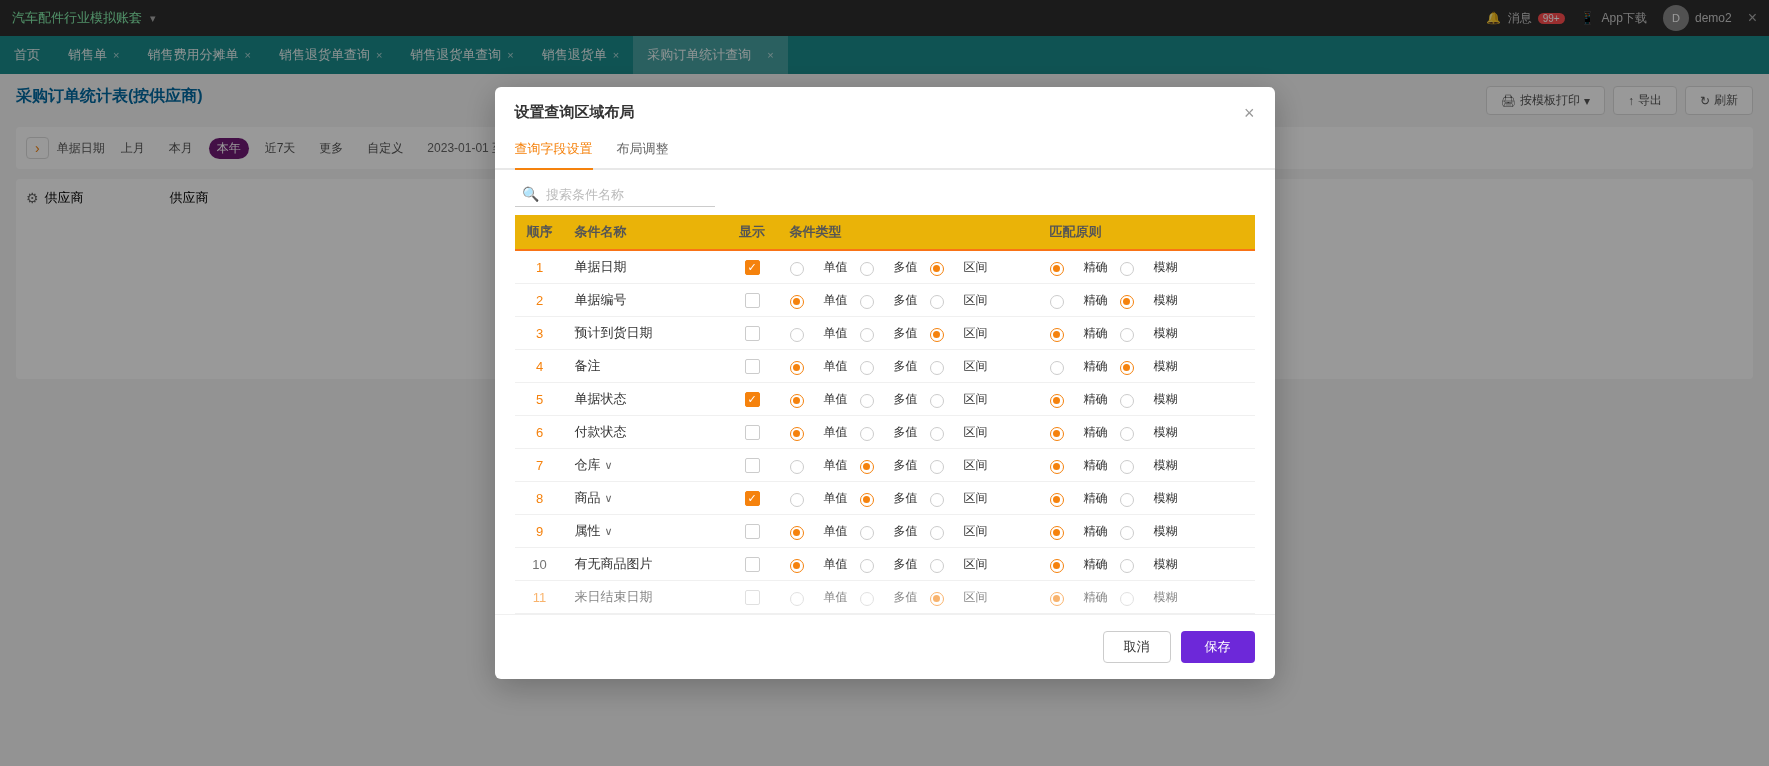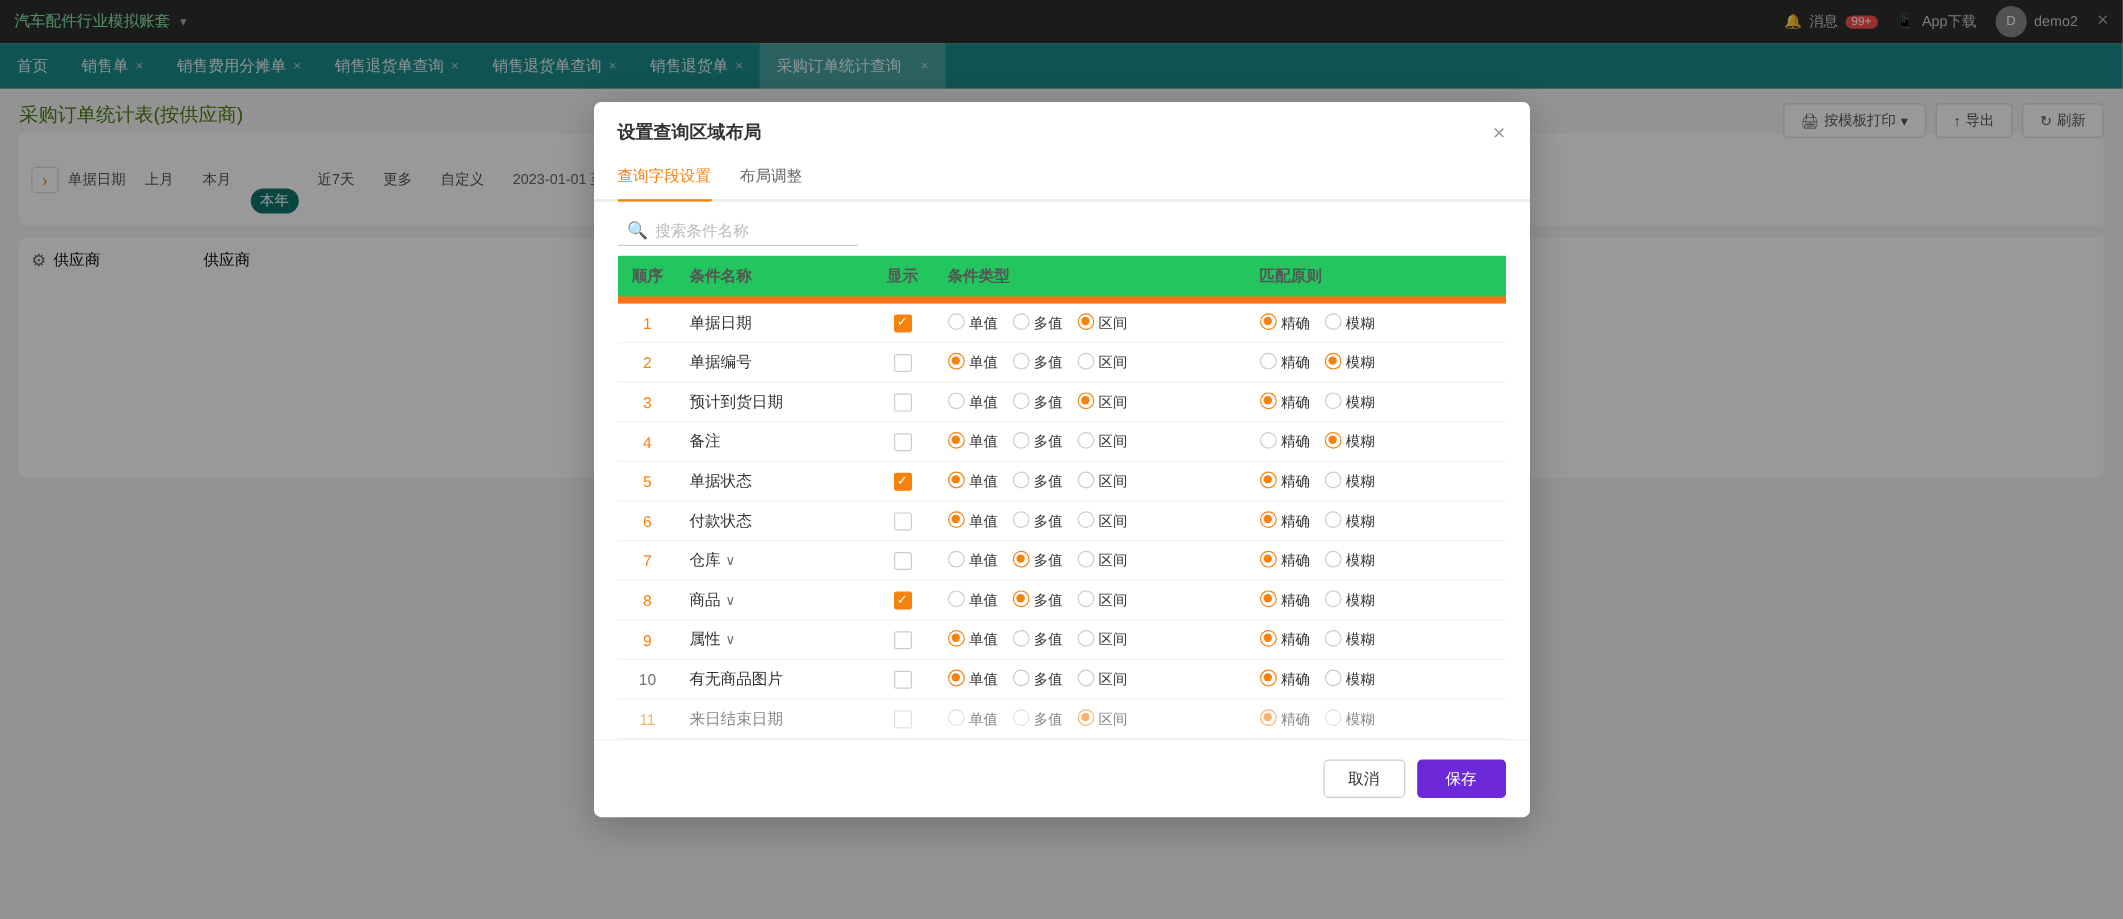--- a/index.html
+++ b/index.html
@@ -44,21 +44,21 @@
     .nav-tab.active { background: rgba(255,255,255,0.2); }
     .nav-tab-close { font-size: 11px; opacity: 0.7; }
 
     
     .page-content {
       background: #f5f5f5;
       padding: 12px 16px;
       min-height: calc(766px - 74px);
       position: relative;
     }
-    .page-title { font-size: 16px; font-weight: normal; color: #4d7c0f; margin-bottom: 4px; }
+    .page-title { font-size: 16px; font-weight: bold; color: #0369a1; margin-bottom: 20px; }
 
     
     .overlay {
       position: fixed;
       top: 0; left: 0; right: 0; bottom: 0;
       background: rgba(0,0,0,0.4);
       z-index: 100;
       display: flex;
       align-items: center;
       justify-content: center;
@@ -129,27 +129,27 @@
     .modal-table-wrap {
       flex: 1;
       overflow-y: auto;
       padding: 0 20px;
     }
     table {
       width: 100%;
       border-collapse: collapse;
     }
     thead th {
-      background: #22c55e;
+      background: #eab308;
       padding: 8px 10px;
       text-align: left;
       font-size: 13px;
       color: #555;
       font-weight: 600;
-      border-bottom: 6px solid #f97316;
+      border-bottom: 2px solid #f97316;
       white-space: nowrap;
     }
     tbody tr {
       border-bottom: 1px solid #f0f0f0;
     }
     tbody td {
       padding: 7px 10px;
       font-size: 13px;
       color: #333;
       vertical-align: middle;
@@ -165,21 +165,21 @@
       border-radius: 2px;
       display: flex; align-items: center; justify-content: center;
       cursor: pointer;
       background: white;
     }
     .cb.checked { background: #f5820d; border-color: #f5820d; }
     .cb.checked::after { content: '✓'; color: white; font-size: 11px; line-height: 1; }
 
     
     .radio-group { display: flex; align-items: center; gap: 12px; }
-    .radio-item { display: flex; align-items: flex-start; gap: 4px; cursor: pointer; font-size: 12px; color: #333; white-space: nowrap; }
+    .radio-item { display: flex; align-items: flex-end; gap: 20px; cursor: pointer; font-size: 12px; color: #333; white-space: nowrap; }
     .radio-circle {
       width: 14px; height: 14px;
       border-radius: 50%;
       border: 1.5px solid #ccc;
       display: flex; align-items: center; justify-content: center;
       background: white;
     }
     .radio-circle.selected { border-color: #f5820d; }
     .radio-circle.selected::after {
       content: '';
@@ -218,21 +218,21 @@
 
     
     .bg-section {
       background: white;
       border-radius: 4px;
       padding: 10px;
       margin-bottom: 10px;
     }
     .date-filter { display: flex; align-items: center; gap: 8px; font-size: 12px; color: #555; }
     .date-btn { padding: 2px 8px; border-radius: 3px; cursor: pointer; color: #555; }
-    .date-btn.active { background: #0f766e; color: white; border-radius: 12px; margin-top: 36px; }
+    .date-btn.active { background: #701a75; color: white; border-radius: 12px; }
     .top-right-actions { position: absolute; top: 12px; right: 16px; display: flex; gap: 8px; }
     .action-btn { padding: 5px 14px; border-radius: 4px; font-size: 12px; cursor: pointer; display: flex; align-items: center; gap: 4px; border: 1px solid #ddd; background: white; color: #555; }
 
     
     .modal-table-wrap::-webkit-scrollbar { width: 6px; }
     .modal-table-wrap::-webkit-scrollbar-thumb { background: #ccc; border-radius: 3px; }
 
     .condition-name-wrap { display: flex; align-items: center; gap: 4px; }
     .chevron-icon { font-size: 11px; color: #666; }
 

